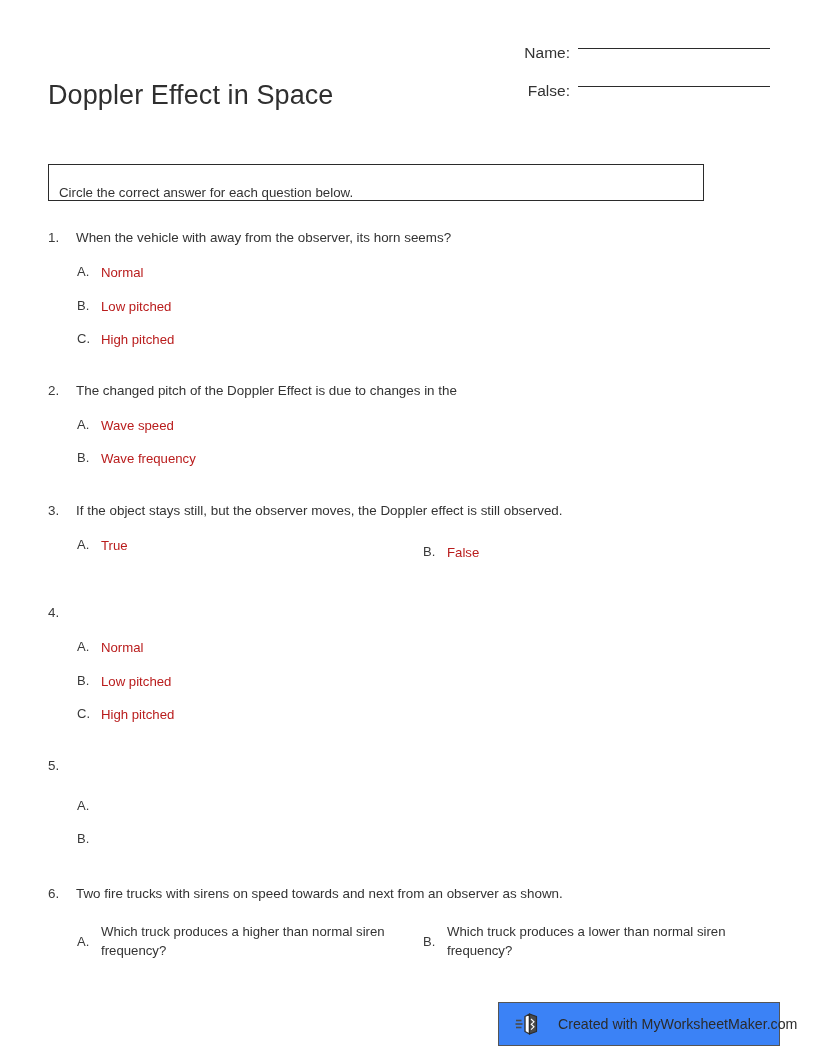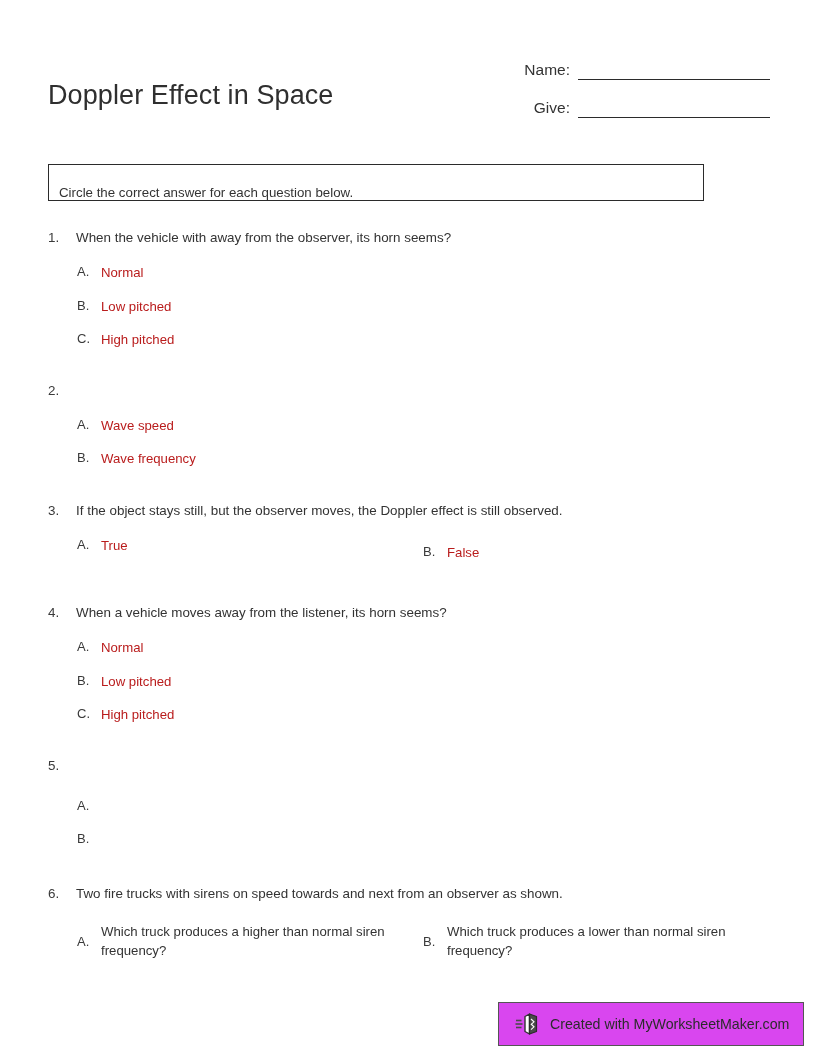--- a/index.html
+++ b/index.html
@@ -36,21 +36,20 @@
     margin-top: 32px;
   }
   .namedate {
     position: absolute;
     left: 500px;
     top: 48px;
     width: 270px;
   }
   .nd-row {
     display: flex;
-    align-items: flex-end;
     justify-content: flex-end;
     height: 32px;
     margin-bottom: 6px;
   }
   .nd-label {
     font-size: 15.5px;
     color: #333333;
     white-space: nowrap;
     padding-right: 8px;
     line-height: 1;
@@ -171,27 +170,28 @@
   }
 
   
   .opt-blank .opt-text { min-height: 17px; }
 
   
   .footer-badge {
     position: absolute;
     left: 498px;
     top: 1002px;
-    width: 306px;
+    width: 282px;
     height: 44px;
     border: 1.2px solid #555555;
-    background: #d946ef;
+    background: #3b82f6;
     display: flex;
     align-items: center;
     padding-left: 16px;
+    gap: 8px;
   }
   .footer-logo {
     width: 26px;
     height: 24px;
     flex: 0 0 26px;
     margin-right: 9px;
     position: relative;
   }
   .footer-text {
     font-size: 14.2px;
@@ -204,21 +204,21 @@
 
 <div class="header">
   <div class="title">Doppler Effect in Space</div>
 
   <div class="namedate">
     <div class="nd-row">
       <span class="nd-label">Name:</span>
       <span class="nd-line"></span>
     </div>
     <div class="nd-row">
-      <span class="nd-label">Give:</span>
+      <span class="nd-label">False:</span>
       <span class="nd-line"></span>
     </div>
   </div>
 </div>
 
 <div class="instruction-box">
   <span class="instruction-text">Circle the correct answer for each question below.</span>
 </div>
 
 <div class="questions">
@@ -240,20 +240,21 @@
       <div class="opt">
         <span class="opt-letter">C.</span>
         <span class="opt-text">High pitched</span>
       </div>
     </div>
   </div>
 
   <div class="q-block" style="margin-bottom:32px;">
     <div class="q-head">
       <span class="q-num">2.</span>
+      <span class="q-text">The changed pitch of the Doppler Effect is due to changes in the</span>
     </div>
     <div class="options">
       <div class="opt">
         <span class="opt-letter">A.</span>
         <span class="opt-text">Wave speed</span>
       </div>
       <div class="opt">
         <span class="opt-letter">B.</span>
         <span class="opt-text">Wave frequency</span>
       </div>
@@ -273,21 +274,20 @@
       <div class="opt-col-b">
         <span class="opt-letter">B.</span>
         <span class="opt-text">False</span>
       </div>
     </div>
   </div>
 
   <div class="q-block" style="margin-bottom:32px;">
     <div class="q-head">
       <span class="q-num">4.</span>
-      <span class="q-text">When a vehicle moves away from the listener, its horn seems?</span>
     </div>
     <div class="options">
       <div class="opt">
         <span class="opt-letter">A.</span>
         <span class="opt-text">Normal</span>
       </div>
       <div class="opt">
         <span class="opt-letter">B.</span>
         <span class="opt-text">Low pitched</span>
       </div>

